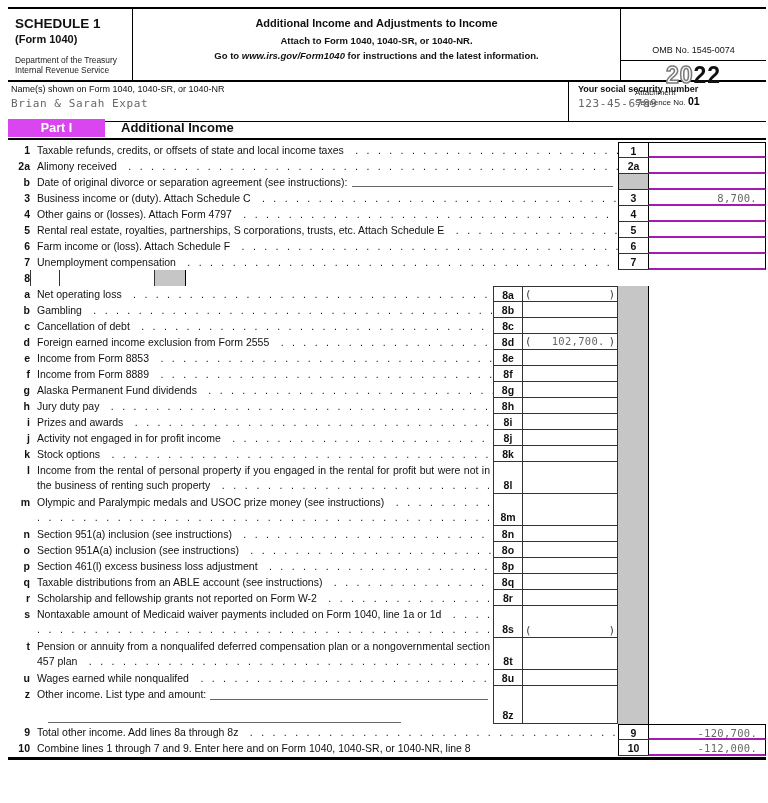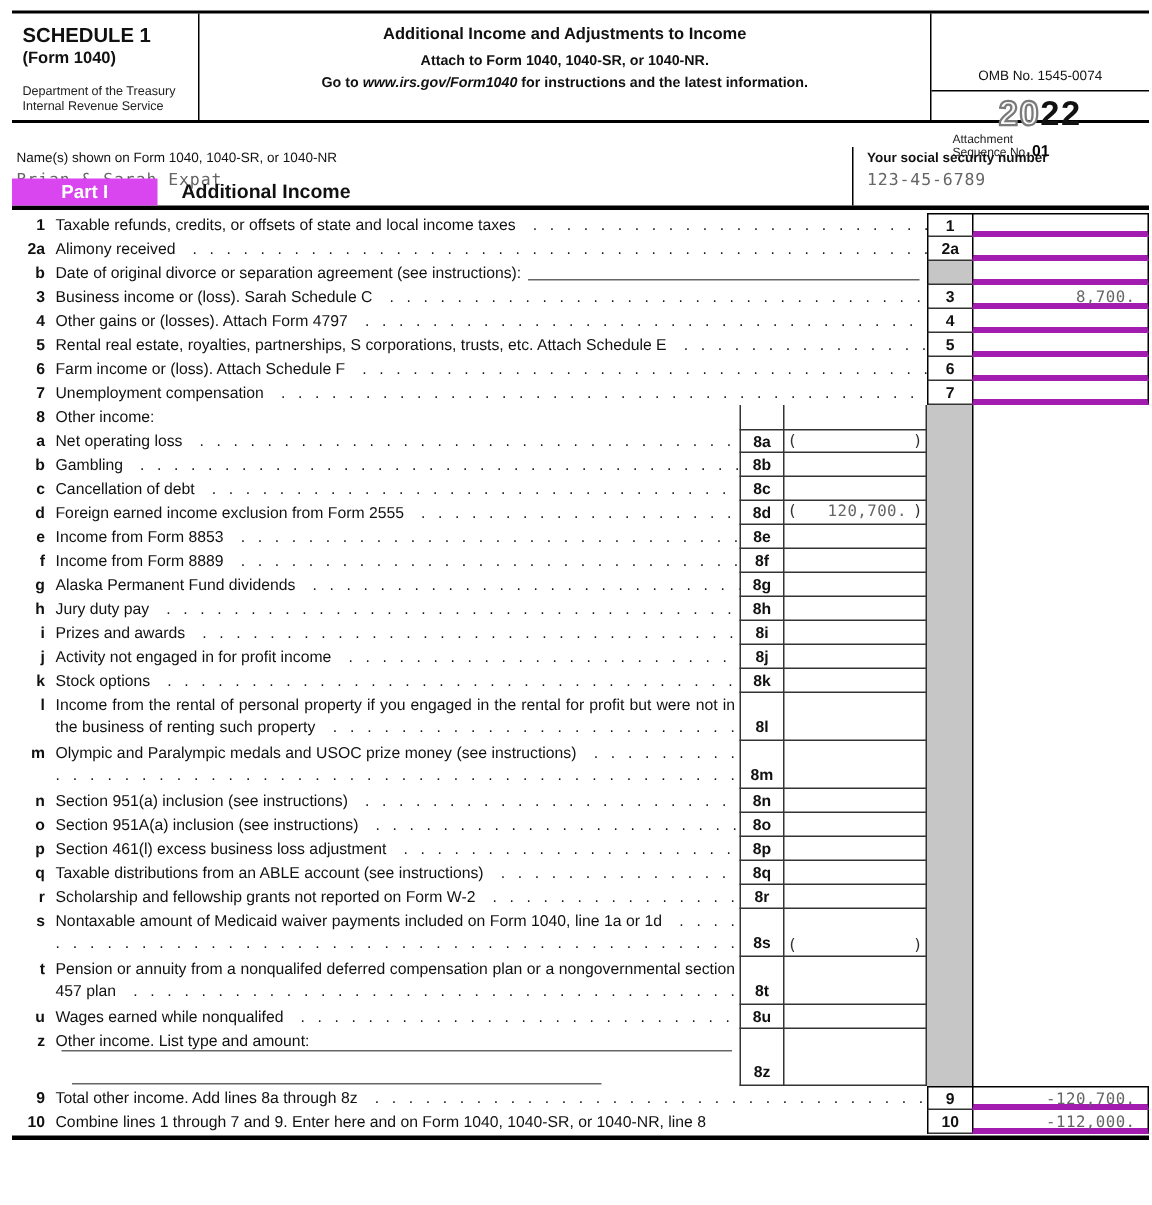--- a/index.html
+++ b/index.html
@@ -18,21 +18,21 @@
   .goto{font-size:9.5px;font-weight:bold;margin-top:4px;}
   .goto .url{font-style:italic;}
   .hdr-right{width:146px;box-sizing:border-box;border-left:1px solid #000;}
   .omb{font-size:9px;text-align:center;padding:6px 0 5px;border-bottom:1px solid #000;margin-top:30px;}
   .year{text-align:center;font-size:23px;font-weight:bold;letter-spacing:1px;line-height:24px;padding-top:2px;}
   .y20{color:#fafafa;-webkit-text-stroke:1.5px #7a7a7a;}
   .attseq{font-size:8px;line-height:9px;padding:1px 0 0 14px;color:#222;}
   .seqno{font-size:10.5px;font-weight:bold;color:#000;}
   
   .namerow{position:absolute;left:8px;top:82px;width:758px;height:40px;
-           border-bottom:1.5px solid #000;display:flex;box-sizing:border-box;margin-top:16px;}
+           border-bottom:1.5px solid #000;display:flex;box-sizing:border-box;}
   .namecell{flex:1;padding:2px 0 0 3px;}
   .smalllbl{font-size:9px;}
   .boldlbl{font-size:9px;font-weight:bold;}
   .mval{font-family:"DejaVu Sans Mono","Liberation Mono",monospace;font-size:11px;
         color:#666;letter-spacing:0.6px;margin-top:3px;}
   .ssncell{width:198px;box-sizing:border-box;border-left:1px solid #000;padding:2px 0 0 9px;}
   
   .partbar{position:absolute;left:8px;top:119px;width:758px;height:21px;
            border-bottom:2px solid #000;box-sizing:border-box;}
   .badge{position:absolute;left:0;top:0;width:97px;height:18px;background:#d946ef;color:#fff;
@@ -42,41 +42,41 @@
   .rows{position:absolute;left:8px;top:142px;width:758px;}
   .row{display:flex;height:16px;box-sizing:border-box;}
   .row.h2{height:32px;}
   .row.hz{height:38px;}
   .c-num{width:22px;font-weight:bold;font-size:10.5px;text-align:right;padding-top:2px;flex:none;}
   .c-desc{flex:1;font-size:10.5px;padding:2px 3px 0 7px;white-space:nowrap;overflow:hidden;}
   .c-desc.two{white-space:normal;text-align:justify;line-height:15px;padding-top:1px;}
   .c-desc.fx{display:flex;}
   .lead{word-spacing:5.5px;padding-left:3px;color:#111;}
   .ufill{flex:1 1 auto;border-bottom:1px solid #666;margin:0 2px 3px 4px;}
-  .zl1{display:flex;height:15px;white-space:nowrap;flex-direction:column;}
+  .zl1{display:flex;height:15px;white-space:nowrap;}
   .zl2{height:13px;margin:6px 89px 0 11px;border-bottom:1px solid #666;}
   .c-ibox{width:29px;flex:none;box-sizing:border-box;border-left:1px solid #333;
           font-weight:bold;font-size:10.5px;text-align:center;padding-top:2px;}
   .c-iamt{width:96px;flex:none;box-sizing:border-box;border-left:1px solid #333;border-right:1px solid #333;
           display:flex;align-items:flex-start;
           font-family:"DejaVu Sans Mono","Liberation Mono",monospace;font-size:10.5px;}
   .bend{display:flex;align-items:flex-end;}
   .c-ibox.bend{justify-content:center;padding-bottom:2px;padding-top:0;}
   .bb{border-bottom:1px solid #333;}
   .btop{border-top:1px solid #333;}
   .po{color:#333;padding:1px 0 1px 2px;}
   .pc{color:#333;padding:1px 2px 1px 0;}
   .iv{flex:1;text-align:right;color:#666;letter-spacing:0.3px;padding:1px 4px 1px 0;}
   .c-onum{width:30px;flex:none;box-sizing:border-box;font-weight:bold;font-size:10.5px;
           text-align:center;padding-top:2px;}
   .c-onum.ob{border-left:1px solid #000;border-bottom:1px solid #333;}
   .c-oamt{width:118px;flex:none;box-sizing:border-box;border-left:1px solid #000;
           display:flex;justify-content:flex-end;
           font-family:"DejaVu Sans Mono","Liberation Mono",monospace;font-size:10.5px;color:#666;}
-  .c-oamt.ob{border-right:1px solid #000;border-bottom:4px solid #a21caf;}
+  .c-oamt.ob{border-right:1px solid #000;border-bottom:2px solid #a21caf;}
   .grey{background:#c6c6c6;}
   .bt2{border-top:1px solid #000;}
   .ov{padding:2px 8px 0 0;letter-spacing:0.3px;}
   
   .botrule{position:absolute;left:8px;top:757px;width:758px;height:2.5px;background:#000;}
   .footer{position:absolute;left:8px;top:763px;width:758px;display:flex;justify-content:space-between;}
   .f-left{font-size:9.5px;font-weight:bold;}
   .f-right{font-size:9px;font-weight:bold;}
 </style>
 </head>
@@ -147,21 +147,21 @@
           <div style="white-space: nowrap;">Date of original divorce or separation agreement (see instructions):</div>
           <div class="ufill"></div>
         </div>
         <div class="c-onum ob grey"></div>
         <div class="c-oamt ob">
           <div class="ov"></div>
         </div>
       </div>
       <div class="row">
         <div class="c-num">3</div>
-        <div class="c-desc"><span>Business income or (loss). Sarah Schedule C</span><span class="lead"> . . . . . . . . . . . . . . . . . . . . . . . . . . . . . . . . . . . . . . . . . . . . . . . . . . . . . . . . . . . . . . . . . . . . . . . . . . . . . . . .</span></div>
+        <div class="c-desc"><span>Business income or (duty). Attach Schedule C</span><span class="lead"> . . . . . . . . . . . . . . . . . . . . . . . . . . . . . . . . . . . . . . . . . . . . . . . . . . . . . . . . . . . . . . . . . . . . . . . . . . . . . . . .</span></div>
         <div class="c-onum ob">3</div>
         <div class="c-oamt ob">
           <div class="ov">8,700.</div>
         </div>
       </div>
       <div class="row">
         <div class="c-num">4</div>
         <div class="c-desc"><span>Other gains or (losses). Attach Form 4797</span><span class="lead"> . . . . . . . . . . . . . . . . . . . . . . . . . . . . . . . . . . . . . . . . . . . . . . . . . . . . . . . . . . . . . . . . . . . . . . . . . . . . . . . .</span></div>
         <div class="c-onum ob">4</div>
         <div class="c-oamt ob">
@@ -187,21 +187,20 @@
       <div class="row">
         <div class="c-num">7</div>
         <div class="c-desc"><span>Unemployment compensation</span><span class="lead"> . . . . . . . . . . . . . . . . . . . . . . . . . . . . . . . . . . . . . . . . . . . . . . . . . . . . . . . . . . . . . . . . . . . . . . . . . . . . . . . .</span></div>
         <div class="c-onum ob">7</div>
         <div class="c-oamt ob">
           <div class="ov"></div>
         </div>
       </div>
       <div class="row">
         <div class="c-num">8</div>
-        <div class="c-desc"><span>Other income:</span></div>
         <div class="c-ibox"></div>
         <div class="c-iamt">
           <div class="iv"></div>
         </div>
         <div class="c-onum grey"></div>
         <div class="c-oamt"></div>
       </div>
       <div class="row">
         <div class="c-num">a</div>
         <div class="c-desc"><span>Net operating loss</span><span class="lead"> . . . . . . . . . . . . . . . . . . . . . . . . . . . . . . . . . . . . . . . . . . . . . . . . . . . . . . . . . . . . . . . . . . . . . . . . . . . . . . . .</span></div>
@@ -233,21 +232,21 @@
         </div>
         <div class="c-onum grey"></div>
         <div class="c-oamt"></div>
       </div>
       <div class="row">
         <div class="c-num">d</div>
         <div class="c-desc"><span>Foreign earned income exclusion from Form 2555</span><span class="lead"> . . . . . . . . . . . . . . . . . . . . . . . . . . . . . . . . . . . . . . . . . . . . . . . . . . . . . . . . . . . . . . . . . . . . . . . . . . . . . . . .</span></div>
         <div class="c-ibox bb">8d</div>
         <div class="c-iamt bb">
           <div class="po">(</div>
-          <div class="iv">120,700.</div>
+          <div class="iv">102,700.</div>
           <div class="pc">)</div>
         </div>
         <div class="c-onum grey"></div>
         <div class="c-oamt"></div>
       </div>
       <div class="row">
         <div class="c-num">e</div>
         <div class="c-desc"><span>Income from Form 8853</span><span class="lead"> . . . . . . . . . . . . . . . . . . . . . . . . . . . . . . . . . . . . . . . . . . . . . . . . . . . . . . . . . . . . . . . . . . . . . . . . . . . . . . . .</span></div>
         <div class="c-ibox bb">8e</div>
         <div class="c-iamt bb">

